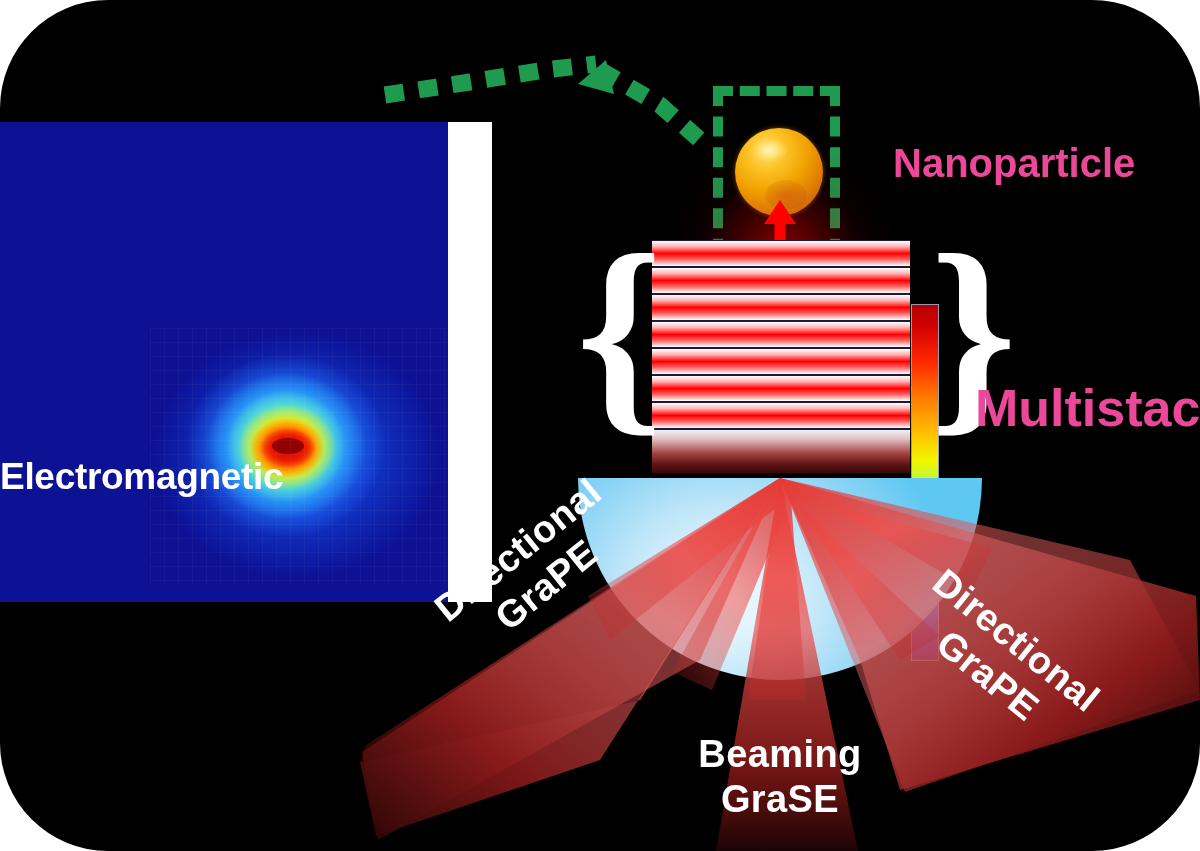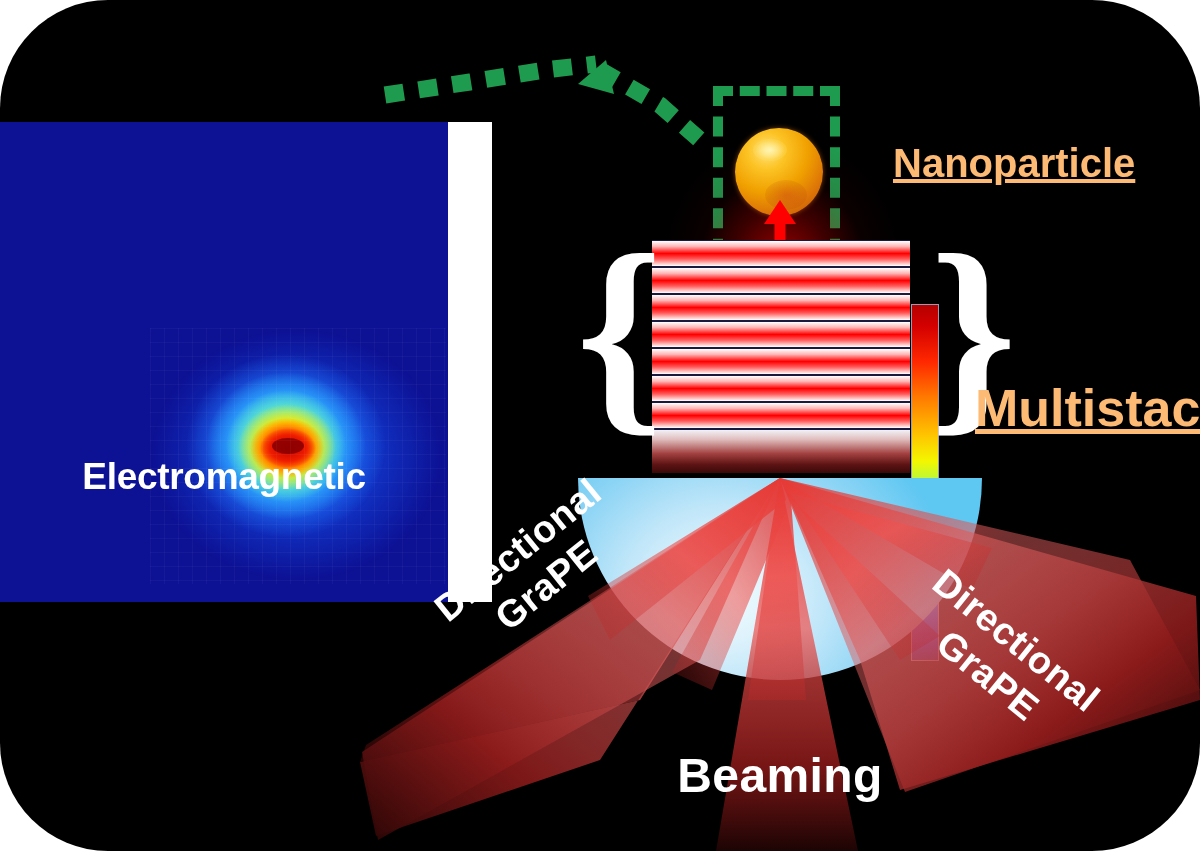--- a/index.html
+++ b/index.html
@@ -44,21 +44,21 @@
   #pixgrid{
     position:absolute; left:150px; top:206px; width:296px; height:256px;
     background-image:
       repeating-linear-gradient(to right, rgba(255,255,255,0.035) 0 1px, transparent 1px 14px),
       repeating-linear-gradient(to bottom, rgba(255,255,255,0.035) 0 1px, transparent 1px 14px);
     pointer-events:none;
   }
 
   #hm-label{
     position:absolute; left:0px; top:455px; width:448px;
-    text-align:center; color:#ffffff;
+    text-align:left; color:#ffffff;
     font-size:37px; font-weight:bold; line-height:1.18;
     letter-spacing:-0.3px;
   }
 
   
   #cbar-bg{
     position:absolute; left:448px; top:122px; width:44px; height:480px;
     background:#ffffff;
   }
   #cbar{
@@ -129,21 +129,21 @@
     color:#ffffff;
     font-family:"Liberation Serif", serif;
     font-weight:bold;
     line-height:1;
     user-select:none;
   }
   #brace-left{left:576px; top:222px; font-size:220px;}
   #brace-right{left:930px; top:222px; font-size:220px;}
 
   
-  .wlabel{position:absolute;color:#fdba74;font-weight:bold;text-decoration:underline;}
+  .wlabel{position:absolute;color:#ec4899;font-weight:bold;}
   #lbl-nanoparticle{left:893px; top:141px; font-size:40px;}
   #lbl-multistack{left:975px; top:378px; font-size:52px;}
 
   
   #dome{
     position:absolute; left:578px; top:478px; width:404px; height:202px;
     border-radius:0 0 202px 202px / 0 0 202px 202px;
     background:
       radial-gradient(ellipse 230px 200px at 36% 58%, #f0fbff 0%, #dff3fc 22%, #bfe6f9 45%, #8fd5f5 72%, #5ec7f2 100%);
     overflow:hidden;
@@ -160,22 +160,22 @@
   }
   #lbl-dir-left{
     left:426px; top:596px;
     transform:rotate(-39deg); transform-origin:left top;
   }
   #lbl-dir-right{
     left:952px; top:560px;
     transform:rotate(39deg); transform-origin:left top;
   }
   #lbl-beaming{
-    left:600px; top:748px; width:360px;
-    font-size:48px;
+    left:600px; top:732px; width:360px;
+    font-size:38px;
   }
 </style>
 </head>
 <body>
 
 <div id="fig">
   <div id="panel">
 
     <div id="heatmap">
       <div class="hs hs1"></div>
@@ -293,16 +293,17 @@
       <div>GraPE</div>
     </div>
 
     <div class="beam-label" id="lbl-dir-right">
       <div>Directional</div>
       <div>GraPE</div>
     </div>
 
     <div class="beam-label" id="lbl-beaming">
       <div>Beaming</div>
+      <div>GraSE</div>
     </div>
 
   </div>
 </div>
 
 </body></html>

